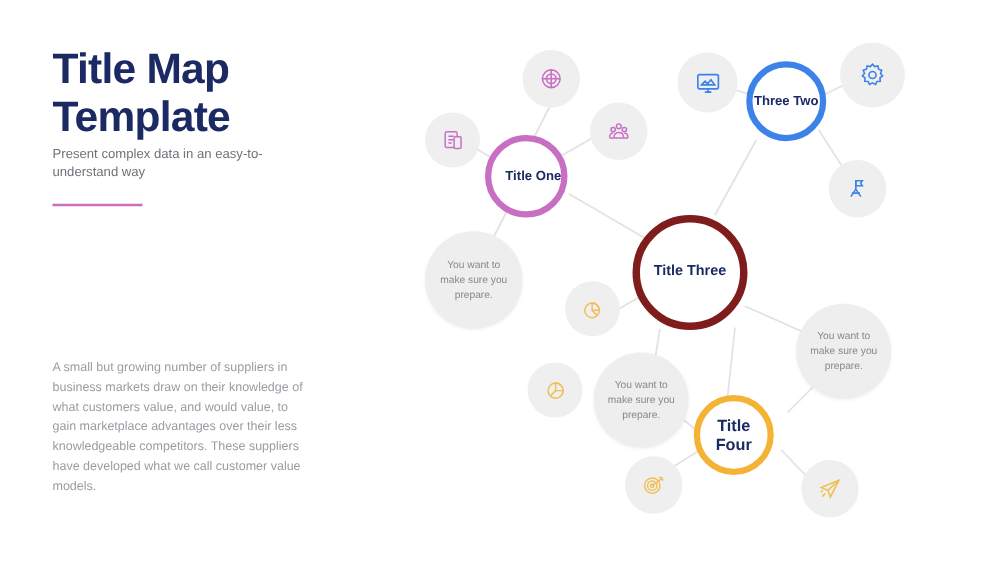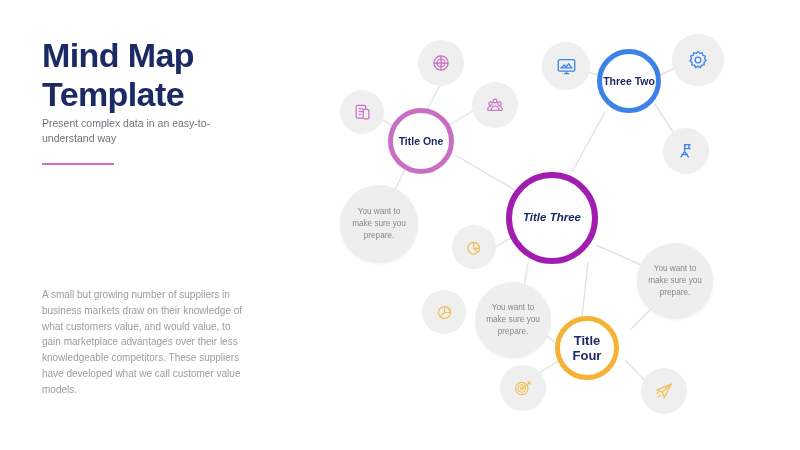--- a/index.html
+++ b/index.html
@@ -77,21 +77,21 @@
 
   
   .ring{
     background:#ffffff;
     font-weight:bold;
     color:#1b2a63;
     line-height:1.18;
   }
   .ring.one   { border:5px solid #c86fc4; }
   .ring.two   { border:5px solid #3c82e8; }
-  .ring.three { border:6px solid #a21caf;font-style:italic; }
+  .ring.three { border:6px solid #7f1d1d; }
   .ring.four  { border:5px solid #f5b335; }
 
   
   .note{
     background:#eeeeef;
     color:#86888f;
     font-size:8.2px;
     line-height:1.5;
     padding:0 8px;
   }
@@ -105,21 +105,21 @@
   .shadow-soft{
     box-shadow:0 1px 3px rgba(0,0,0,0.06);
   }
 </style>
 </head>
 <body>
 
 <div id="slide">
 
   <div class="left-panel">
-    <h1 class="title">Mind Map
+    <h1 class="title">Title Map
 Template</h1>
     <div class="subtitle">Present complex data in an easy-to-understand way</div>
     <div class="rule"></div>
   </div>
 
   <div class="body-copy">A small but growing number of suppliers in business markets draw on their knowledge of what customers value, and would value, to gain marketplace advantages over their less knowledgeable competitors. These suppliers have developed what we call customer value models.</div>
 
   <div class="map">
 
     <svg class="edges" viewBox="0 0 500 450" width="500" height="450">
@@ -255,21 +255,21 @@
     <div class="node icon-disc" style="left:341px;top:368px;width:46px;height:46px;">
       <span>
         <svg width="20" height="20" viewBox="0 0 24 24" fill="none" stroke="#f0bf55" stroke-width="1.5">
           <path d="M20.6 3.8L3.6 10.9l6.3 2.6 2.5 6.4z"></path>
           <path d="M20.6 3.8l-10.7 9.7"></path>
           <path d="M4.4 19.6l3.1-3.1M3.2 15.4l2-2"></path>
         </svg>
       </span>
     </div>
 
-    <div class="node ring one" style="left:88px;top:108px;width:66px;height:66px;font-size:10.5px;">
+    <div class="node ring one" style="left:88px;top:108px;width:66px;height:66px;font-size:10.5px;justify-content:flex-end;">
       <span>Title One</span>
     </div>
 
     <div class="node ring two" style="left:297px;top:49px;width:64px;height:64px;font-size:10.5px;">
       <span>Three Two</span>
     </div>
 
     <div class="node ring three" style="left:206px;top:172px;width:92px;height:92px;font-size:11.5px;">
       <span>Title Three</span>
     </div>

